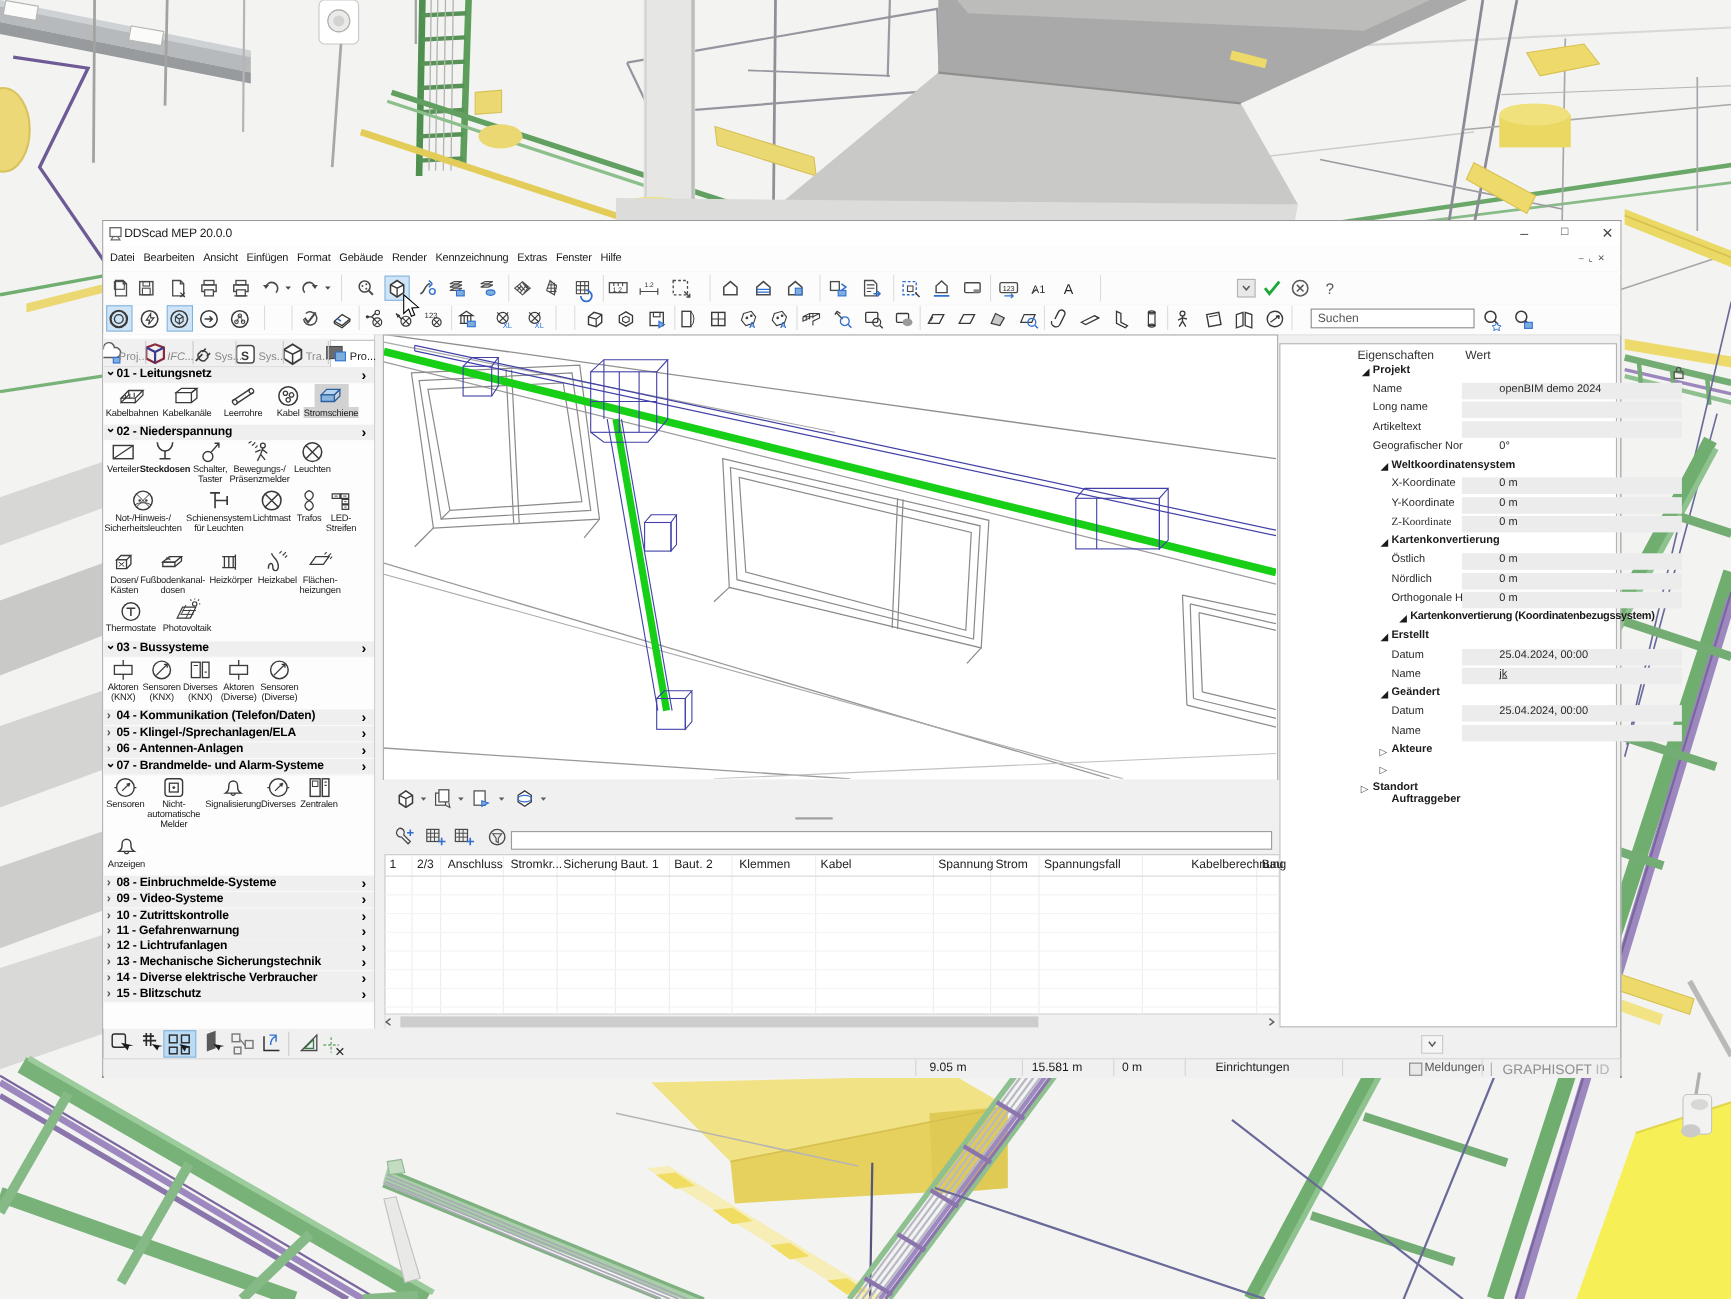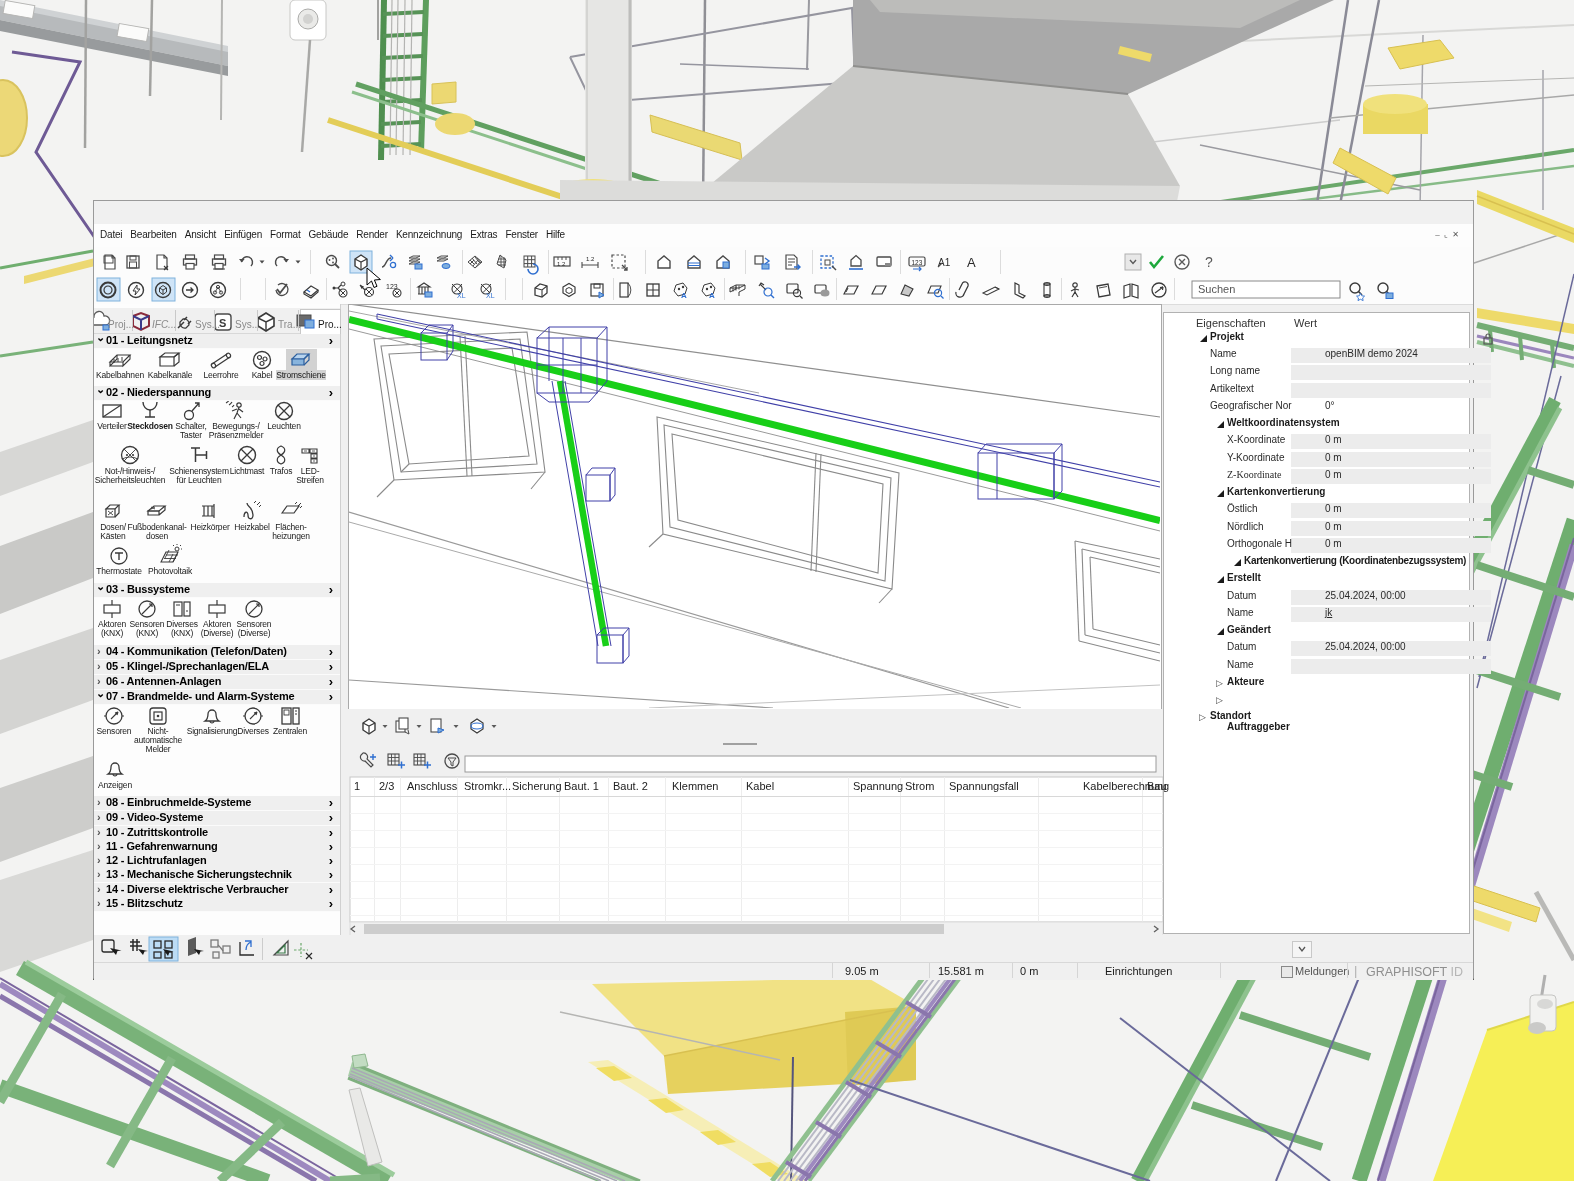--- a/index.html
+++ b/index.html
@@ -234,20 +234,30 @@
 
 <polygon points="1487,1030 1574,1002 1574,1181 1433,1181" fill="#f6ef56"></polygon>
 <line x1="1487" y1="1030" x2="1574" y2="1002" stroke="#e0d84a" stroke-width="2"></line>
 
 <line x1="1545" y1="975" x2="1541" y2="1000" stroke="#b0b0b0" stroke-width="3"></line>
 <rect x="1530" y="995" width="26" height="36" rx="4" fill="#f2f2f0" stroke="#c5c5c3"></rect>
 <ellipse cx="1537" cy="1028" rx="9" ry="6" fill="#cacac8"></ellipse>
 <ellipse cx="1545" cy="1004" rx="8" ry="5" fill="#d8d8d6"></ellipse>
 </svg>
 <div id="win"></div>
+<div id="titlebar">
+      <svg style="position:absolute;left:5px;top:4px;" width="14" height="14">
+        <rect x="1" y="2" width="10" height="8" fill="none" stroke="#666" stroke-width="1.2"></rect>
+        <path d="M4,10 l-2,3 h8 l-2,-3" fill="none" stroke="#666" stroke-width="1.1"></path>
+      </svg>
+      <span style="position:absolute;left:19px;top:5px;font-size:11px;color:#222;letter-spacing:-0.2px;">DDScad MEP 20.0.0</span>
+<span style="position:absolute;left:1288px;top:3px;font-size:13px;color:#444;">–</span>
+<span style="position:absolute;left:1325px;top:4px;font-size:11px;color:#444;">□</span>
+<span style="position:absolute;left:1362px;top:3px;font-size:13px;color:#444;">✕</span>
+</div>
 <div id="menubar"><span class="mi" style="margin-left:2px;">Datei</span><span class="mi">Bearbeiten</span><span class="mi">Ansicht</span><span class="mi">Einfügen</span><span class="mi">Format</span><span class="mi">Gebäude</span><span class="mi">Render</span><span class="mi">Kennzeichnung</span><span class="mi">Extras</span><span class="mi">Fenster</span><span class="mi">Hilfe</span>
 <span style="position:absolute;right:14px;top:6px;font-size:8px;color:#555;">– &nbsp;⌞ &nbsp;✕</span>
 </div>
 <div id="tb1"></div>
 <div id="tb2"></div>
 <svg class="abs" style="left:94px;top:247px;z-index:3;" width="1379" height="57" viewBox="0 0 1379 57">
 <defs>
 <g id="i_doc">
           <path d="M-5,-7 h7 l3,3 v11 h-10 z" fill="#fff" stroke="#4a4a4a" stroke-width="1.2"></path>
           <path d="M2,-7 v3 h3" fill="none" stroke="#4a4a4a" stroke-width="1.2"></path>
@@ -1069,21 +1079,21 @@
 
 <rect x="248" y="330" width="26" height="28"></rect>
 <polyline points="248,330 255,323 280,323 274,330 274,358 280,351 280,323"></polyline>
 
 <rect x="629" y="148" width="76" height="46"></rect>
 <polyline points="629,148 637,139 713,139 705,148 705,194 713,186 713,139"></polyline>
 <line x1="648" y1="148" x2="648" y2="194"></line>
 </g>
 </svg>
 <div id="rightpanel"></div>
-<div class="abs" style="left:1190px;top:312px;width:306px;height:761px;z-index:3;font-size:11px;color:#222;">
+<div class="abs" style="left:1228px;top:312px;width:306px;height:761px;z-index:3;font-size:11px;color:#222;">
 <div class="abs" style="left:6px;top:5px;color:#333;">Eigenschaften</div>
 <div class="abs" style="left:104px;top:5px;color:#333;">Wert</div>
 <div class="vcell" style="top:36px;"></div>
 <div class="vcell" style="top:53px;"></div>
 <div class="vcell" style="top:71px;"></div>
 <div class="vcell" style="top:122px;"></div>
 <div class="vcell" style="top:140px;"></div>
 <div class="vcell" style="top:157px;"></div>
 <div class="vcell" style="top:191px;"></div>
 <div class="vcell" style="top:209px;"></div>

